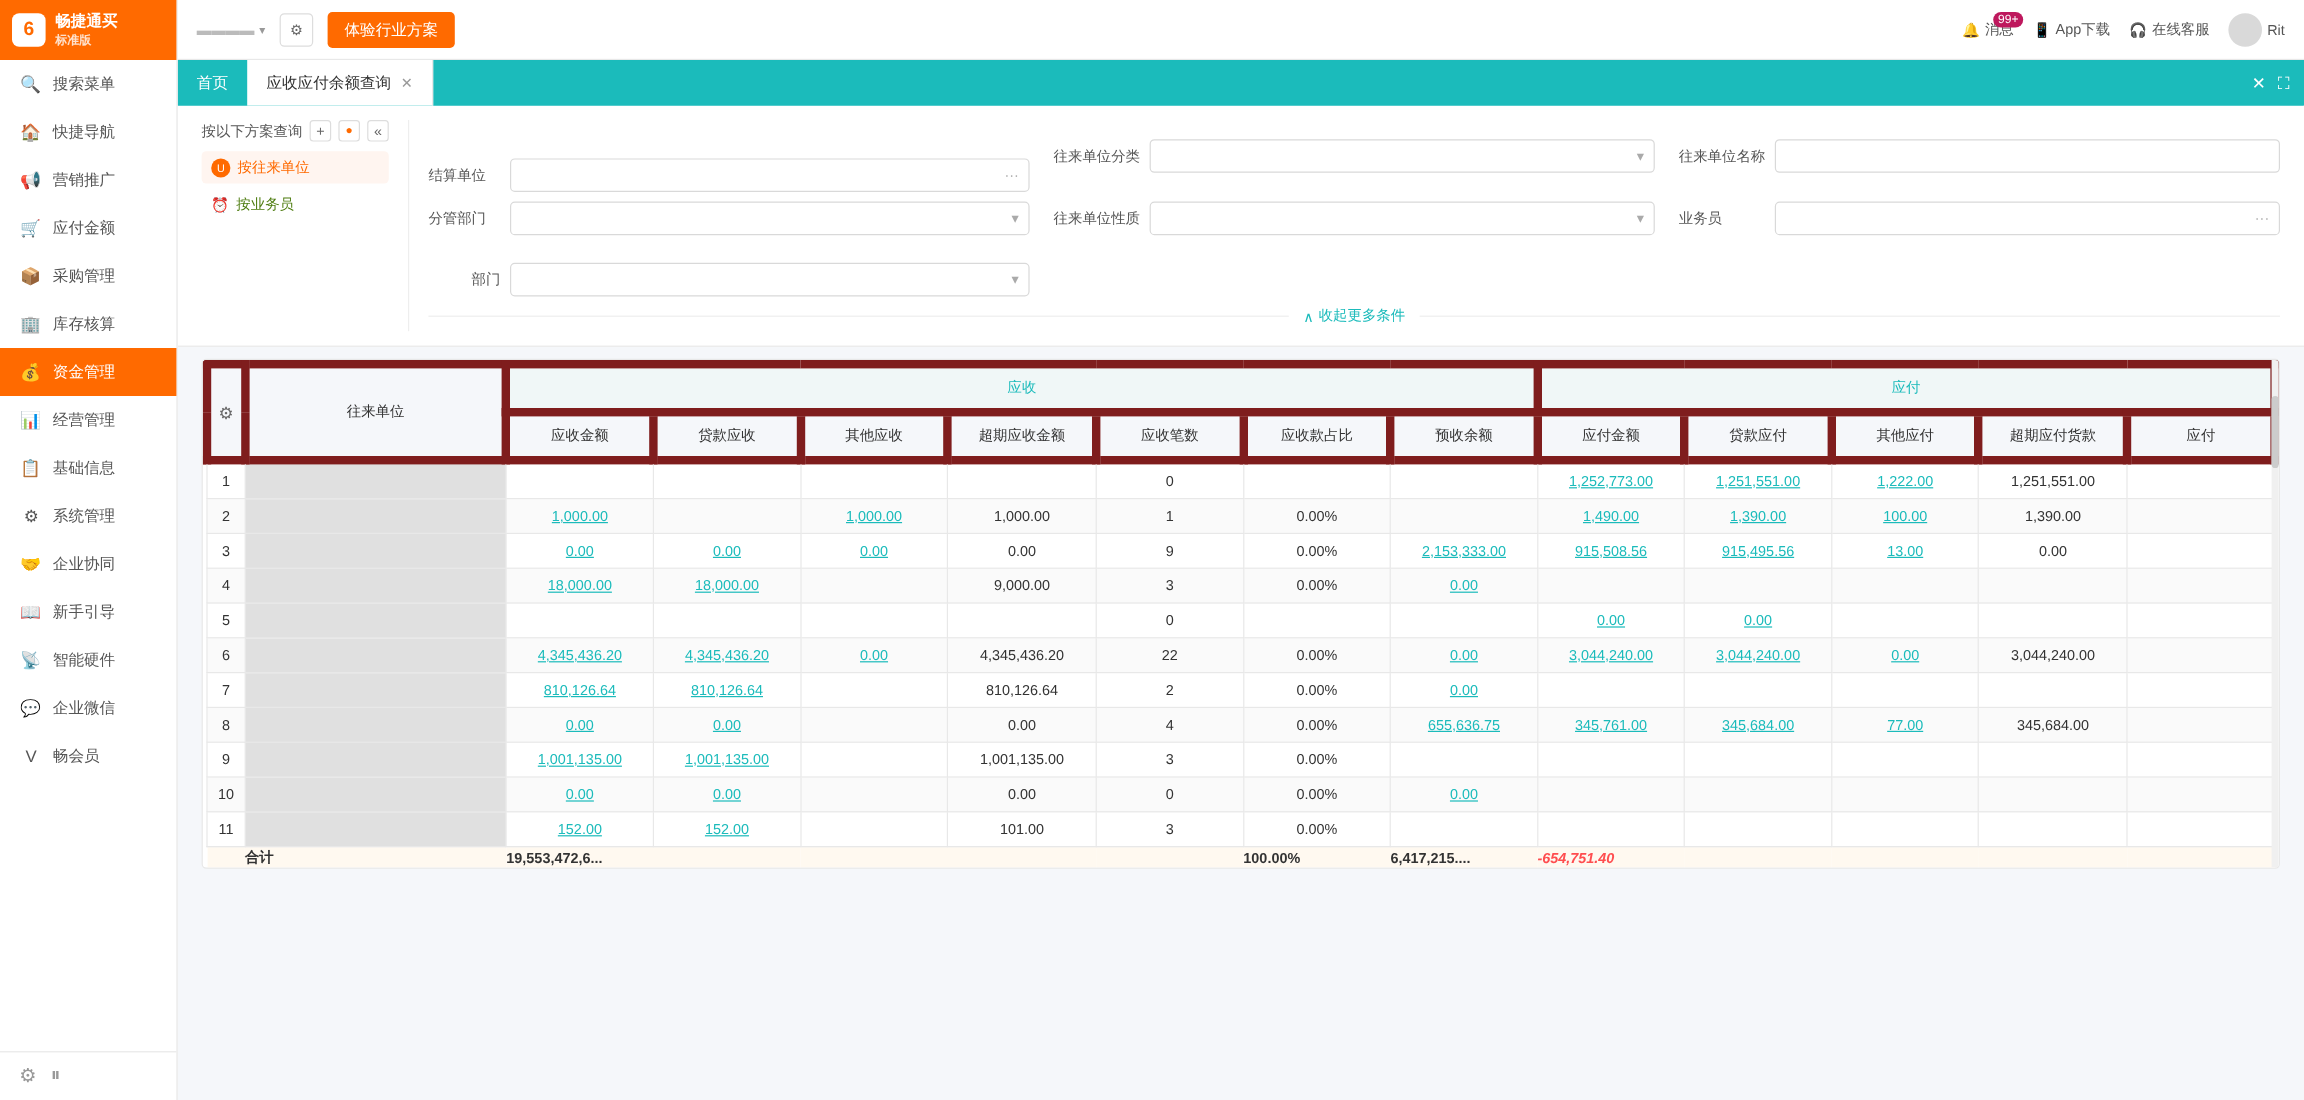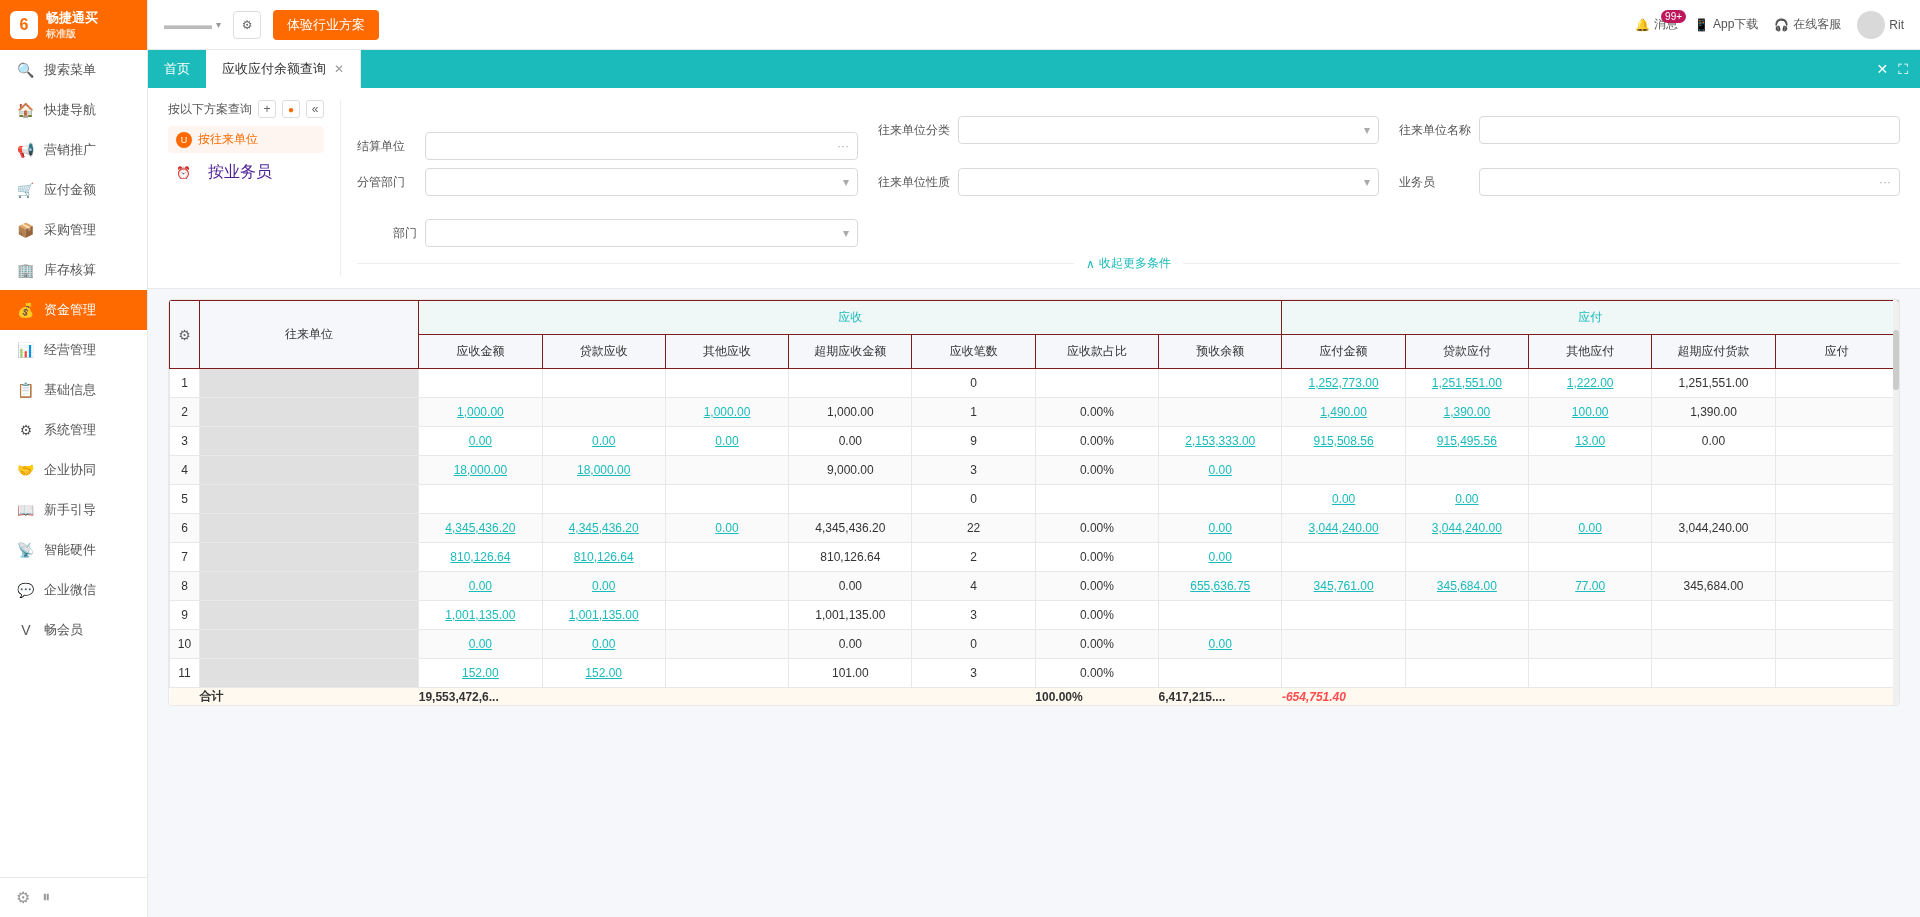--- a/index.html
+++ b/index.html
@@ -73,21 +73,21 @@
     .query-btn { background: #ff6a00; color: #fff; border: none; border-radius: 4px; padding: 6px 20px; font-size: 13px; cursor: pointer; }
     .set-btn { background: #fff; color: #666; border: 1px solid #d9d9d9; border-radius: 4px; padding: 6px 20px; font-size: 13px; cursor: pointer; }
     .btn-group { display: flex; flex-direction: column; gap: 4px; }
 
     
     .table-container { padding: 10px 20px; }
     .table-wrapper { background: #fff; border: 1px solid #e8e8e8; border-radius: 4px; overflow: hidden; }
     table { width: 100%; border-collapse: collapse; font-size: 12px; }
     thead tr { background: #f5f7fa; }
     thead th {
-      padding: 8px 6px; text-align: center; border: 1px solid #7f1d1d;
+      padding: 8px 6px; text-align: center; border: 7px solid #7f1d1d;
       font-weight: 500; color: #333; white-space: nowrap;
     }
     thead th.group-header { background: #f0f7f7; color: #1bbbbb; }
     tbody tr:nth-child(even) { background: #fafafa; }
     tbody td { padding: 7px 6px; border: 1px solid #e8e8e8; text-align: center; white-space: nowrap; }
     tbody td.link { color: #1bbbbb; text-decoration: underline; cursor: pointer; }
     tbody td.blurred { color: transparent; text-shadow: 0 0 8px #aaa; user-select: none; }
     .tfoot-row { background: #fff9f0 !important; }
     .tfoot-row td { font-weight: 600; }
     .settings-icon { font-size: 14px; color: #666; cursor: pointer; }
@@ -232,21 +232,21 @@
         <span style="width:18px;height:18px;border:1px solid #ddd;border-radius:3px;display:inline-flex;align-items:center;justify-content:center;cursor:pointer;font-size:12px;color:#666;">+</span>
         <span style="width:18px;height:18px;border:1px solid #ddd;border-radius:3px;display:inline-flex;align-items:center;justify-content:center;cursor:pointer;font-size:10px;color:#ff6a00;">●</span>
         <span style="width:18px;height:18px;border:1px solid #ddd;border-radius:3px;display:inline-flex;align-items:center;justify-content:center;cursor:pointer;font-size:12px;color:#666;">«</span>
       </div>
       <div style="display:flex; align-items:center; gap:6px; padding:5px 8px; border-radius:4px; background:#fff5f0; cursor:pointer; margin-bottom:4px;">
         <span style="width:16px;height:16px;background:#ff6a00;border-radius:50%;display:inline-flex;align-items:center;justify-content:center;color:#fff;font-size:9px;">U</span>
         <span style="font-size:12px;color:#ff6a00;">按往来单位</span>
       </div>
       <div style="display:flex; align-items:center; gap:6px; padding:5px 8px; cursor:pointer;">
         <span style="color:#999;font-size:12px;">⏰</span>
-        <span style="font-size:16px;color:#4c1d95;margin-left:11px;">按业务员</span>
+        <span style="font-size:12px;color:#4d7c0f;">按业务员</span>
       </div>
     </div>
 
     <div style="flex:1;">
 
       <div style="display:grid; grid-template-columns:1fr 1fr 1fr; gap:10px 20px; margin-bottom:8px;">
         <div style="display:flex; align-items:center; gap:8px;margin-top:32px;">
           <span style="font-size:12px;color:#555;min-width:60px;">结算单位</span>
           <div style="flex:1;height:28px;border:1px solid #d9d9d9;border-radius:4px;padding:0 8px;display:flex;align-items:center;justify-content:flex-end;cursor:pointer;background:#fff;">
             <span style="color:#aaa;font-size:12px;">···</span>

